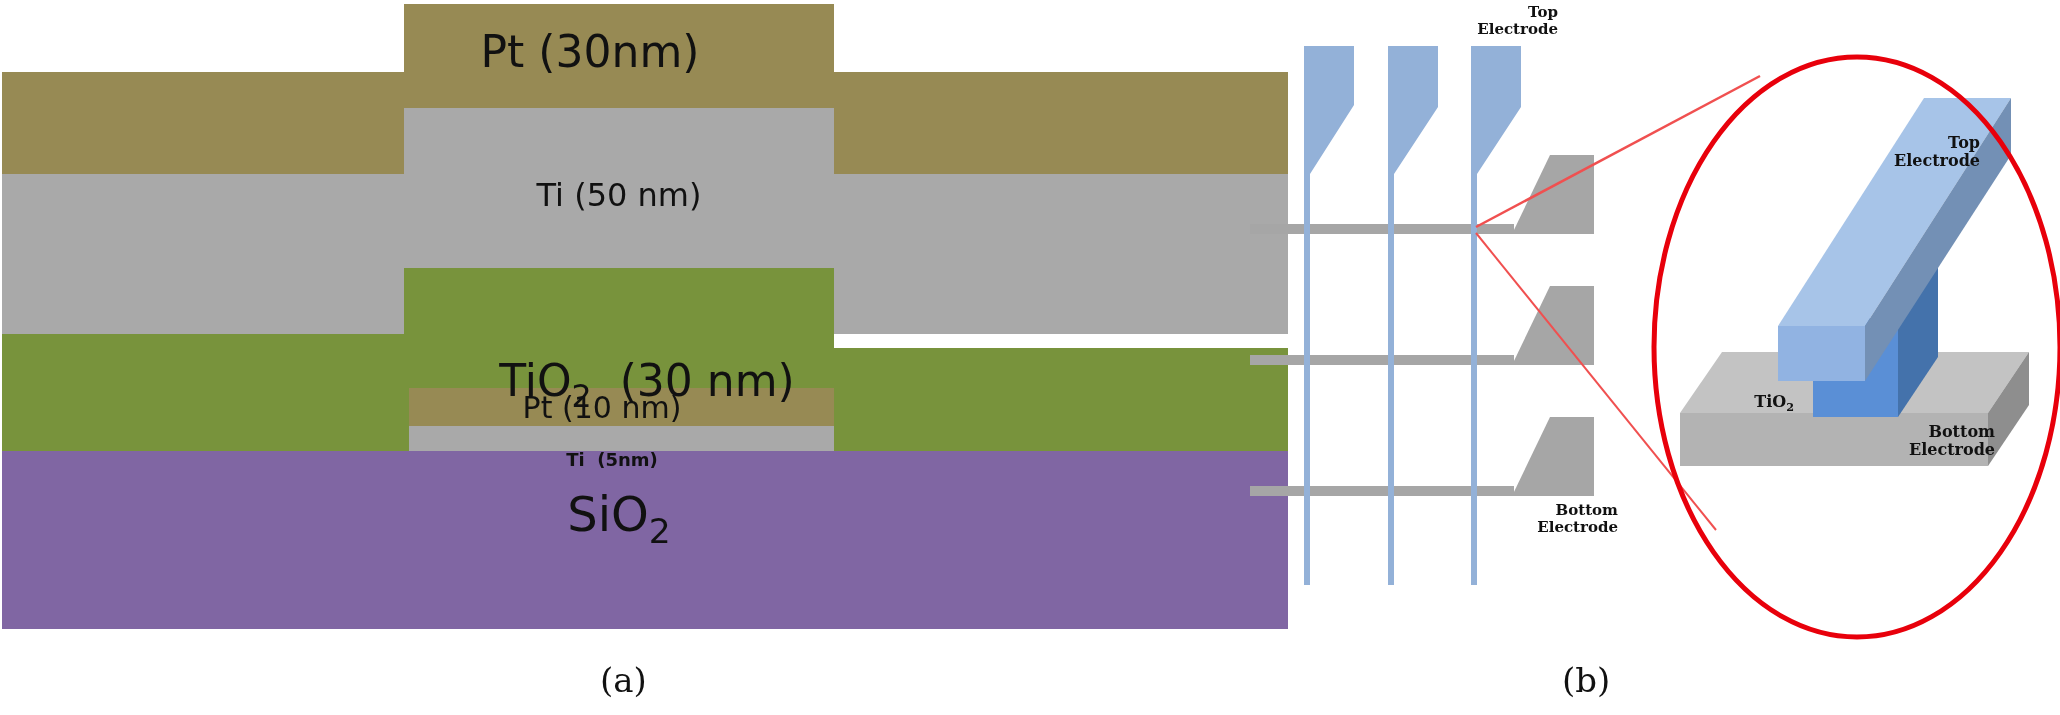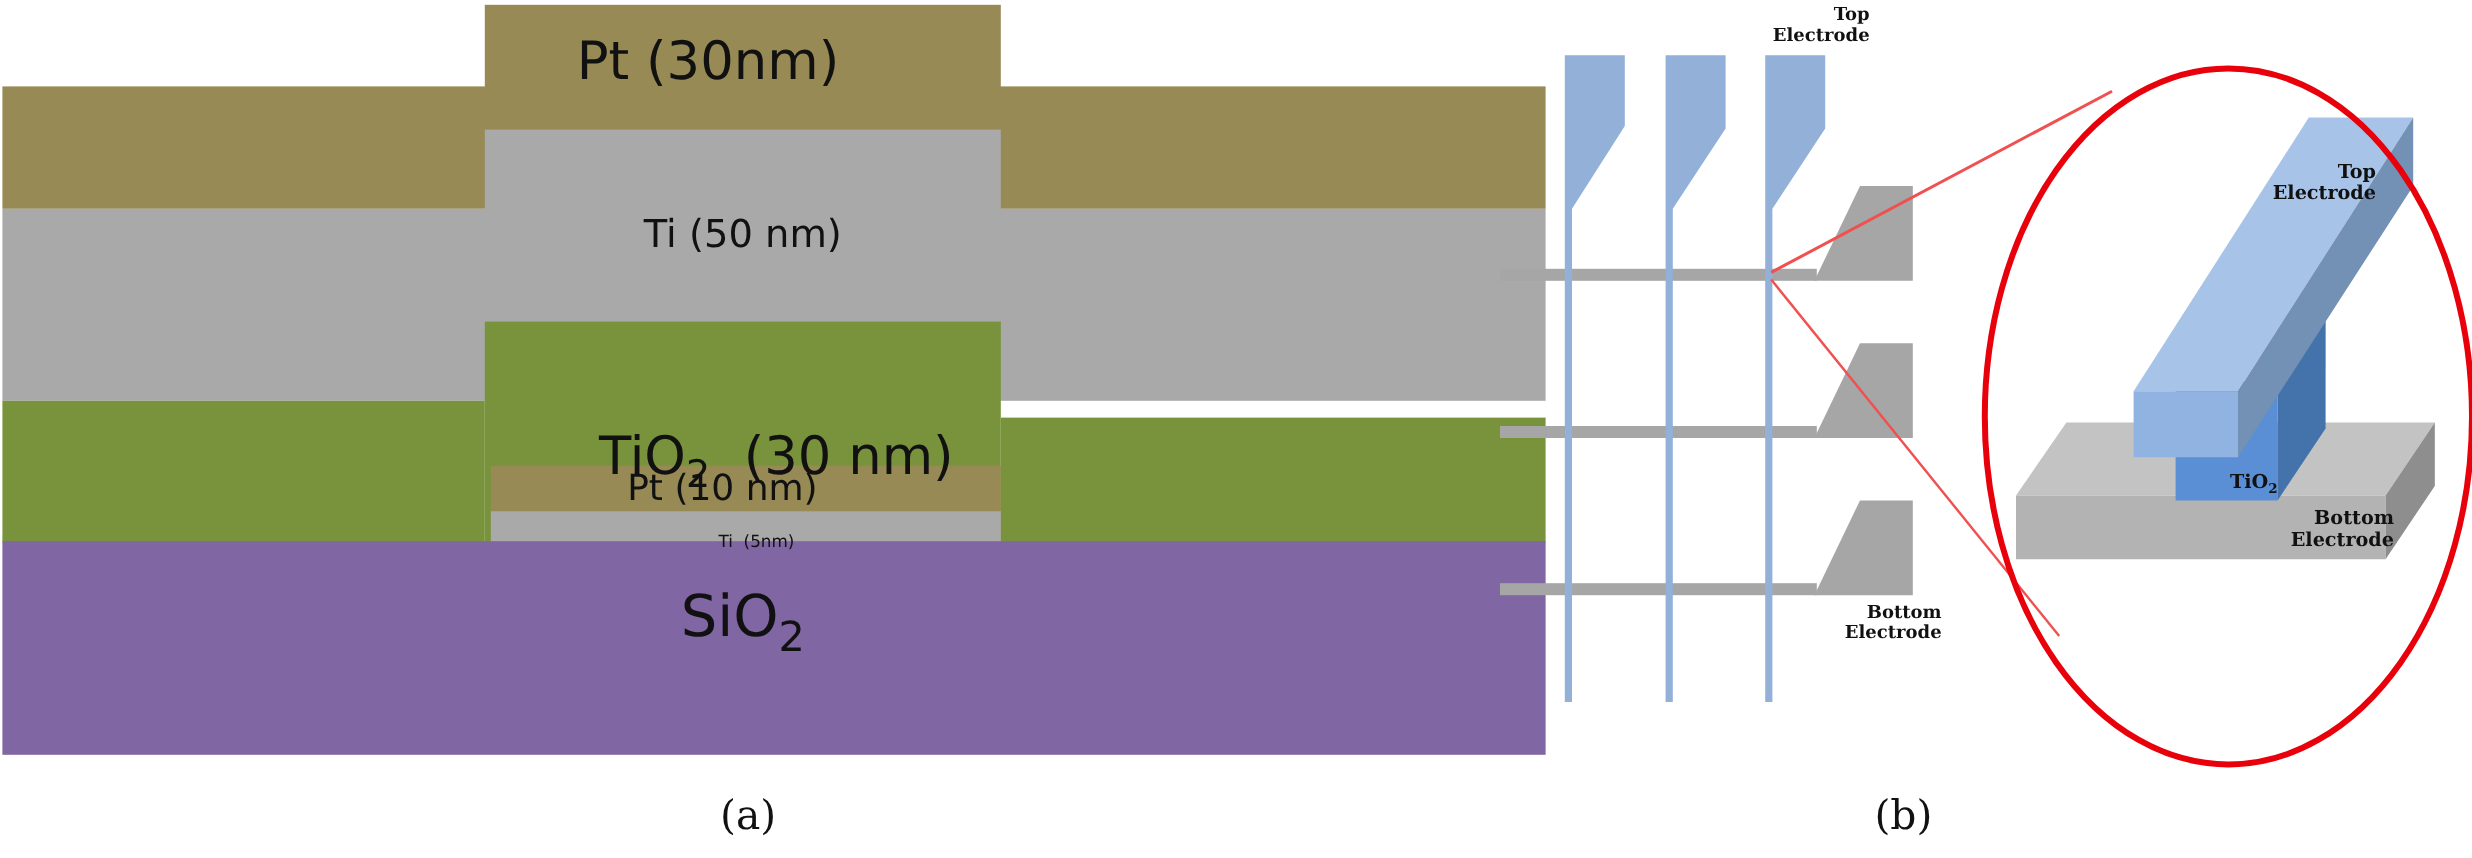--- a/index.html
+++ b/index.html
@@ -37,21 +37,21 @@
   </div>
   <div class="lbl" style="left:404px;top:164px;width:430px;font-size:32px;margin-top:12px;">
     <span>Ti</span><span> (50 nm)</span>
   </div>
   <div class="lbl" style="left:404px;top:304px;width:430px;font-size:44px;white-space:pre;">
     <span>TiO</span><sub>2</sub><span>  (30 nm)</span>
   </div>
   <div class="lbl" style="left:409px;top:390px;width:386px;font-size:30px;">
     <span>Pt</span><span> (10 nm)</span>
   </div>
-  <div class="lbl" style="left:409px;top:428px;width:425px;font-size:14px;font-weight:normal;white-space:pre;">
+  <div class="lbl" style="left:387px;top:428px;width:425px;font-size:18px;font-weight:bold;white-space:pre;">
     <span>Ti</span><span>  (5nm)</span>
   </div>
   <div class="lbl" style="left:404px;top:486px;width:430px;font-size:48px;">
     <span>SiO</span><sub>2</sub>
   </div>
 
   <div class="cap" style="left:600px;top:660px;">(a)</div>
 </div>
 
 <div>
@@ -103,21 +103,21 @@
   </div>
   <div class="serif-lbl" style="left:1508px;top:502px;width:110px;font-size:15px;">
     <div>Bottom</div>
     <div>Electrode</div>
   </div>
 
   <div class="serif-lbl" style="left:1870px;top:134px;width:110px;font-size:16px;">
     <div>Top</div>
     <div>Electrode</div>
   </div>
-  <div class="serif-lbl" style="left:1813px;top:393px;width:85px;font-size:16px;">
+  <div class="serif-lbl" style="left:1709px;top:393px;width:85px;font-size:16px;">
     <span>TiO</span><sub style="font-size:0.7em;">2</sub>
   </div>
   <div class="serif-lbl" style="left:1885px;top:423px;width:110px;font-size:16px;">
     <div>Bottom</div>
     <div>Electrode</div>
   </div>
 
   <div class="cap" style="left:1562px;top:660px;">(b)</div>
 </div>
 

